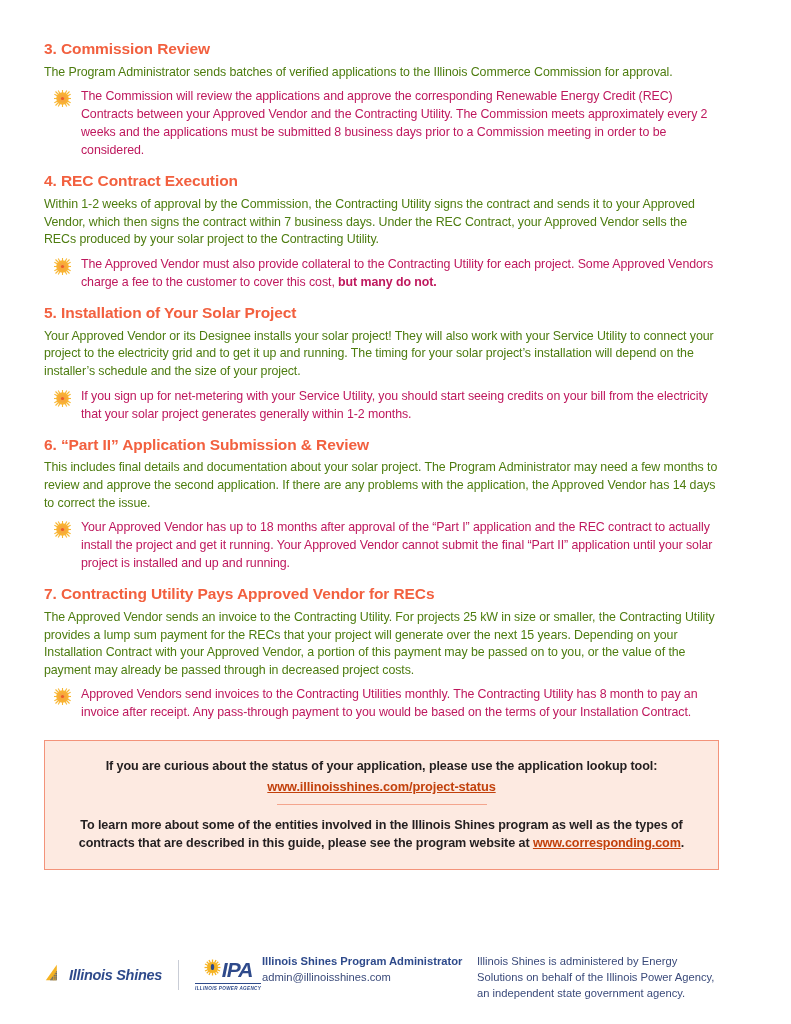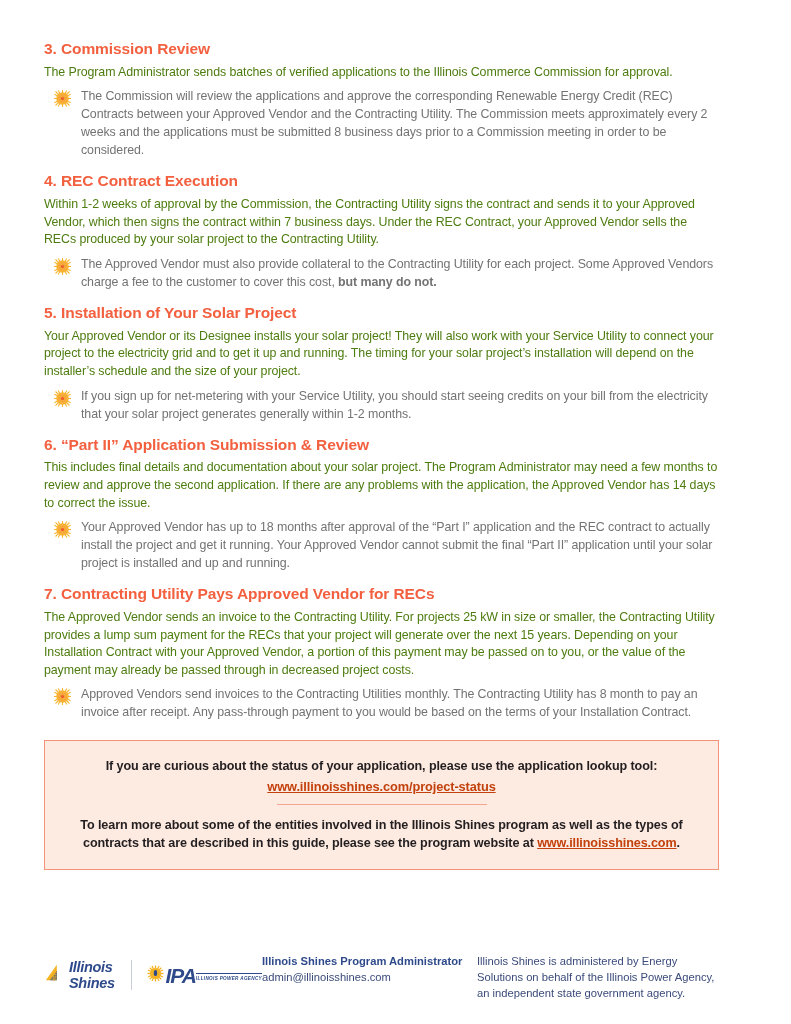--- a/index.html
+++ b/index.html
@@ -56,21 +56,21 @@
     width: 17px;
     height: 17px;
     margin-top: 2px;
     margin-right: 10px;
     position: relative;
   }
   .sun-bullet svg { display: block; }
   .bullet-text {
     font-size: 12.4px;
     line-height: 1.45;
-    color: #737373;
+    color: #be185d;
     letter-spacing: -0.08px;
     flex: 1 1 auto;
   }
   .bullet-text b { font-weight: bold; }
 
   
   .callout {
     margin-top: 18px;
     border: 1.5px solid #f3937a;
     background: #fdeae1;
@@ -136,21 +136,21 @@
     margin-left: 3px;
   }
   .logo-divider {
     width: 1px;
     height: 30px;
     background: #c9cdd6;
     margin: 0 16px;
   }
   .logo-ipa {
     display: flex;
-    flex-direction: row;
+    flex-direction: column;
     align-items: center;
   }
   .logo-ipa-top {
     display: flex;
     align-items: center;
   }
   .logo-ipa-text {
     font-size: 21px;
     font-weight: bold;
     color: #2e4a8b;
@@ -314,21 +314,21 @@
         </svg>
       </span>
       <span class="bullet-text">Approved Vendors send invoices to the Contracting Utilities monthly. The Contracting Utility has 8 month to pay an invoice after receipt. Any pass-through payment to you would be based on the terms of your Installation Contract.</span>
     </div>
   </div>
 
   <div class="callout">
     <p class="callout-line">If you are curious about the status of your application, please use the application lookup tool:</p>
     <a class="callout-link" href="#">www.illinoisshines.com/project-status</a>
     <hr class="callout-divider">
-    <p class="callout-line"><span>To learn more about some of the entities involved in the Illinois Shines program as well as the types of contracts that are described in this guide, please see the program website at </span><a class="callout-link inline" href="#">www.illinoisshines.com</a><span>.</span></p>
+    <p class="callout-line"><span>To learn more about some of the entities involved in the Illinois Shines program as well as the types of contracts that are described in this guide, please see the program website at </span><a class="callout-link inline" href="#">www.corresponding.com</a><span>.</span></p>
   </div>
 
   <div class="footer">
 
     <div class="footer-logos">
       <div class="logo-shines">
         <span>
           <svg width="22" height="22" viewBox="0 0 24 24" aria-hidden="true">
             <path d="M2 20 L14 3 L14 20 Z" fill="#f5b324"></path>
             <path d="M6.5 20 L14 9.5 L14 20 Z" fill="#2e4a8b" opacity="0.92"></path>

